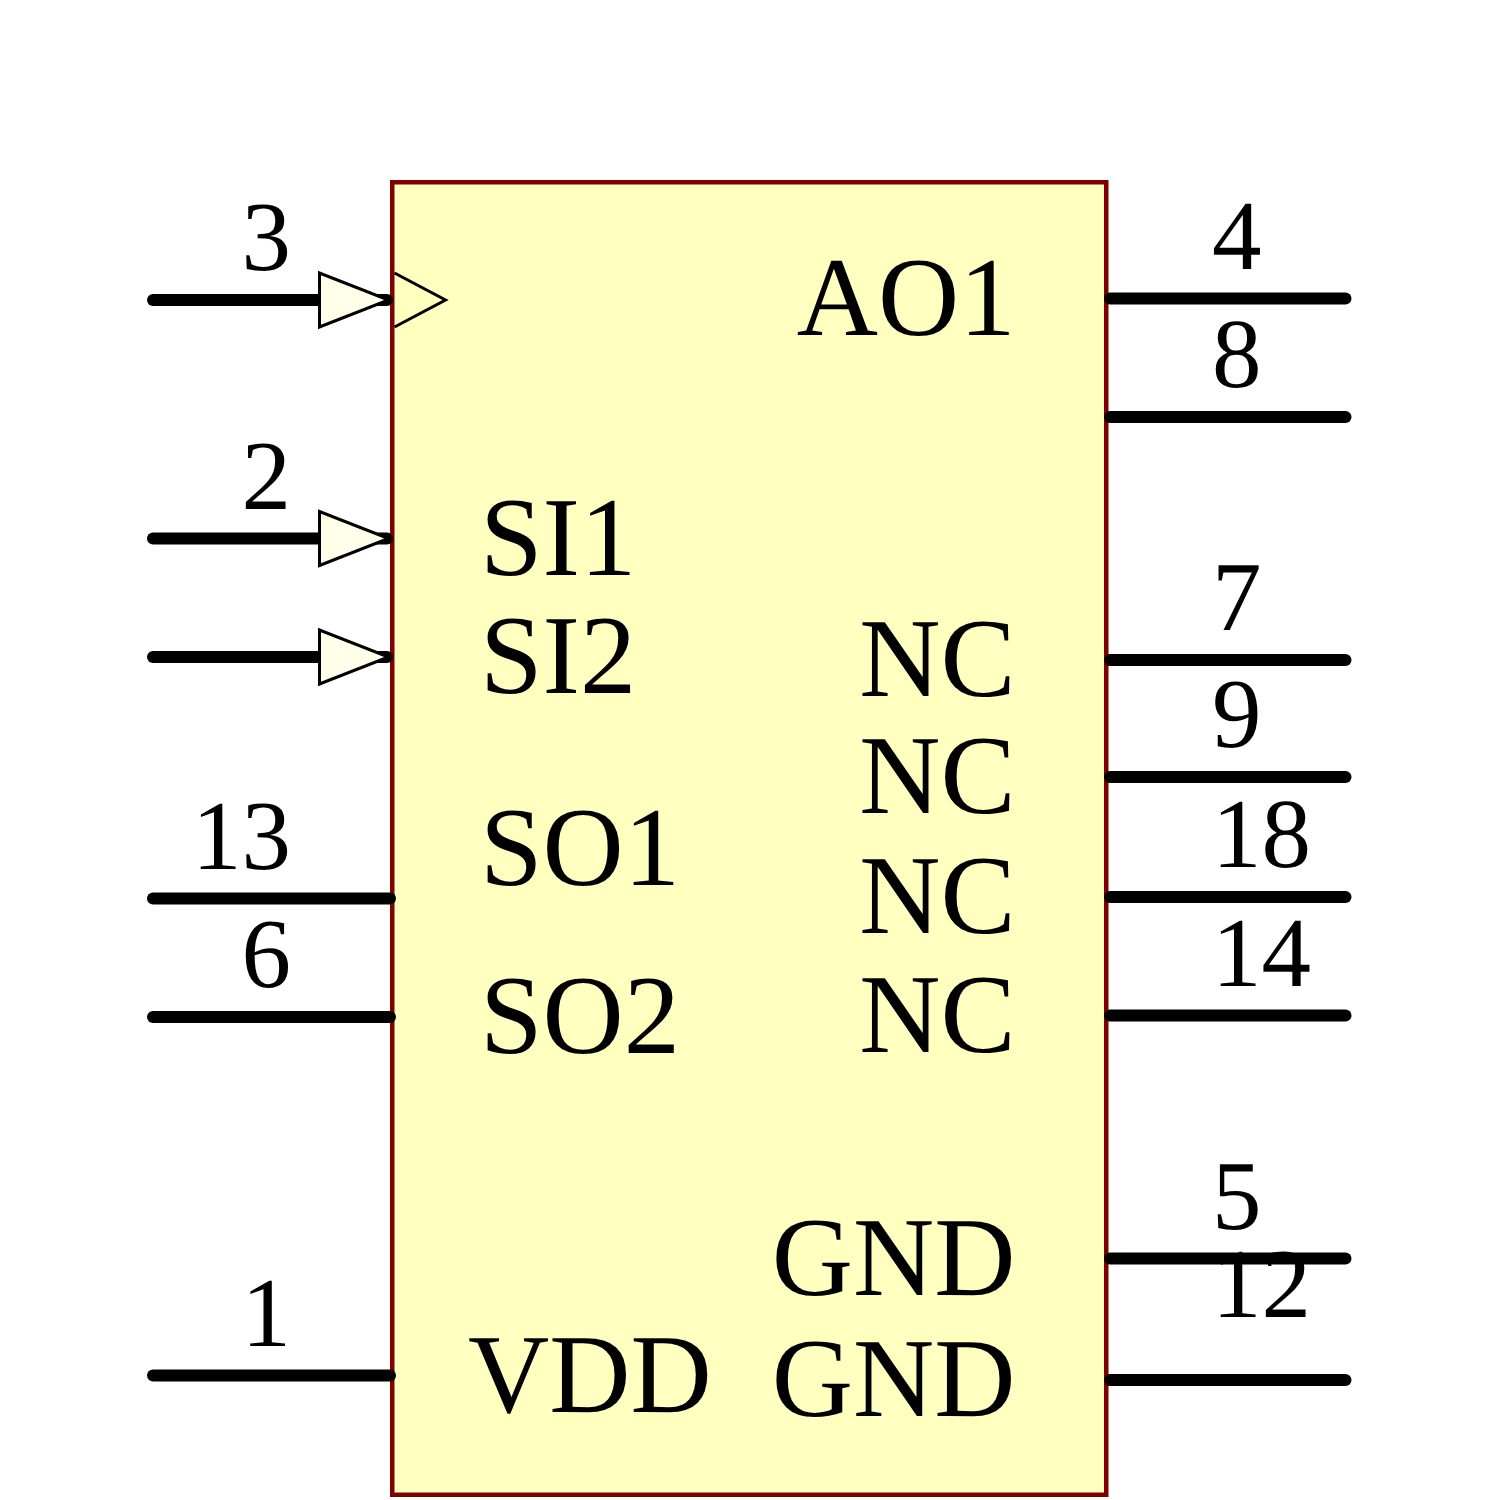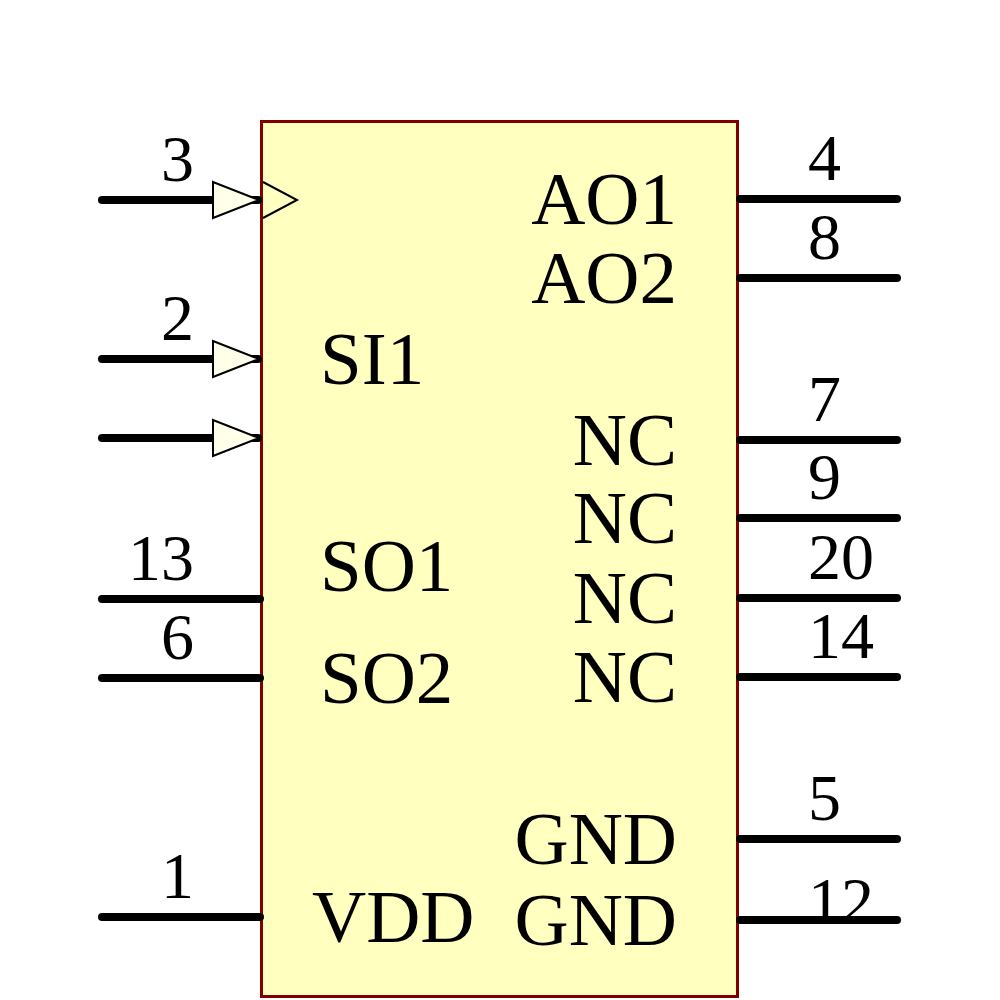--- a/index.html
+++ b/index.html
@@ -39,58 +39,58 @@
   <div class="wire" style="left:98px;top:355px;width:164px"></div>
   <svg class="arrow" style="left:211px;top:339px" width="50" height="40">
     <polygon points="2,2 2,38 48,20" stroke="#000000" stroke-width="2" fill="#FFFFEA"></polygon>
   </svg>
   <div class="lbl" style="left:320px;top:321px">SI1</div>
 
   <div class="wire" style="left:98px;top:434px;width:164px"></div>
   <svg class="arrow" style="left:211px;top:418px" width="50" height="40">
     <polygon points="2,2 2,38 48,20" stroke="#000000" stroke-width="2" fill="#FFFFEA"></polygon>
   </svg>
+  <div class="lbl" style="left:320px;top:400px">SI2</div>
 
   <div class="num l" style="top:525px">13</div>
   <div class="wire" style="left:98px;top:595px;width:166px"></div>
   <div class="lbl" style="left:320px;top:528px">SO1</div>
 
   <div class="num l" style="top:604px">6</div>
   <div class="wire" style="left:98px;top:674px;width:166px"></div>
   <div class="lbl" style="left:320px;top:640px">SO2</div>
 
   <div class="num l" style="top:843px">1</div>
   <div class="wire" style="left:98px;top:913px;width:166px"></div>
   <div class="lbl" style="left:312px;top:879px">VDD</div>
 
   <div class="num r" style="top:125px">4</div>
   <div class="wire" style="left:736px;top:195px;width:165px"></div>
   <div class="lbl r" style="top:161px">AO1</div>
 
   <div class="num r" style="top:204px">8</div>
   <div class="wire" style="left:736px;top:274px;width:165px"></div>
-  <div class="lbl r" style="top:240px">AO2</div>
 
   <div class="num r" style="top:366px">7</div>
   <div class="wire" style="left:736px;top:436px;width:165px"></div>
   <div class="lbl r" style="top:402px">NC</div>
 
   <div class="num r" style="top:444px">9</div>
   <div class="wire" style="left:736px;top:514px;width:165px"></div>
   <div class="lbl r" style="top:480px">NC</div>
 
-  <div class="num r" style="top:524px">20</div>
+  <div class="num r" style="top:524px">18</div>
   <div class="wire" style="left:736px;top:594px;width:165px"></div>
   <div class="lbl r" style="top:560px">NC</div>
 
   <div class="num r" style="top:603px">14</div>
   <div class="wire" style="left:736px;top:673px;width:165px"></div>
   <div class="lbl r" style="top:639px">NC</div>
 
   <div class="num r" style="top:765px">5</div>
   <div class="wire" style="left:736px;top:835px;width:165px"></div>
   <div class="lbl r" style="top:801px">GND</div>
 
-  <div class="num r" style="top:868px">12</div>
+  <div class="num r" style="top:824px">12</div>
   <div class="wire" style="left:736px;top:916px;width:165px"></div>
   <div class="lbl r" style="top:882px">GND</div>
 
 </div>
 
 </body></html>

